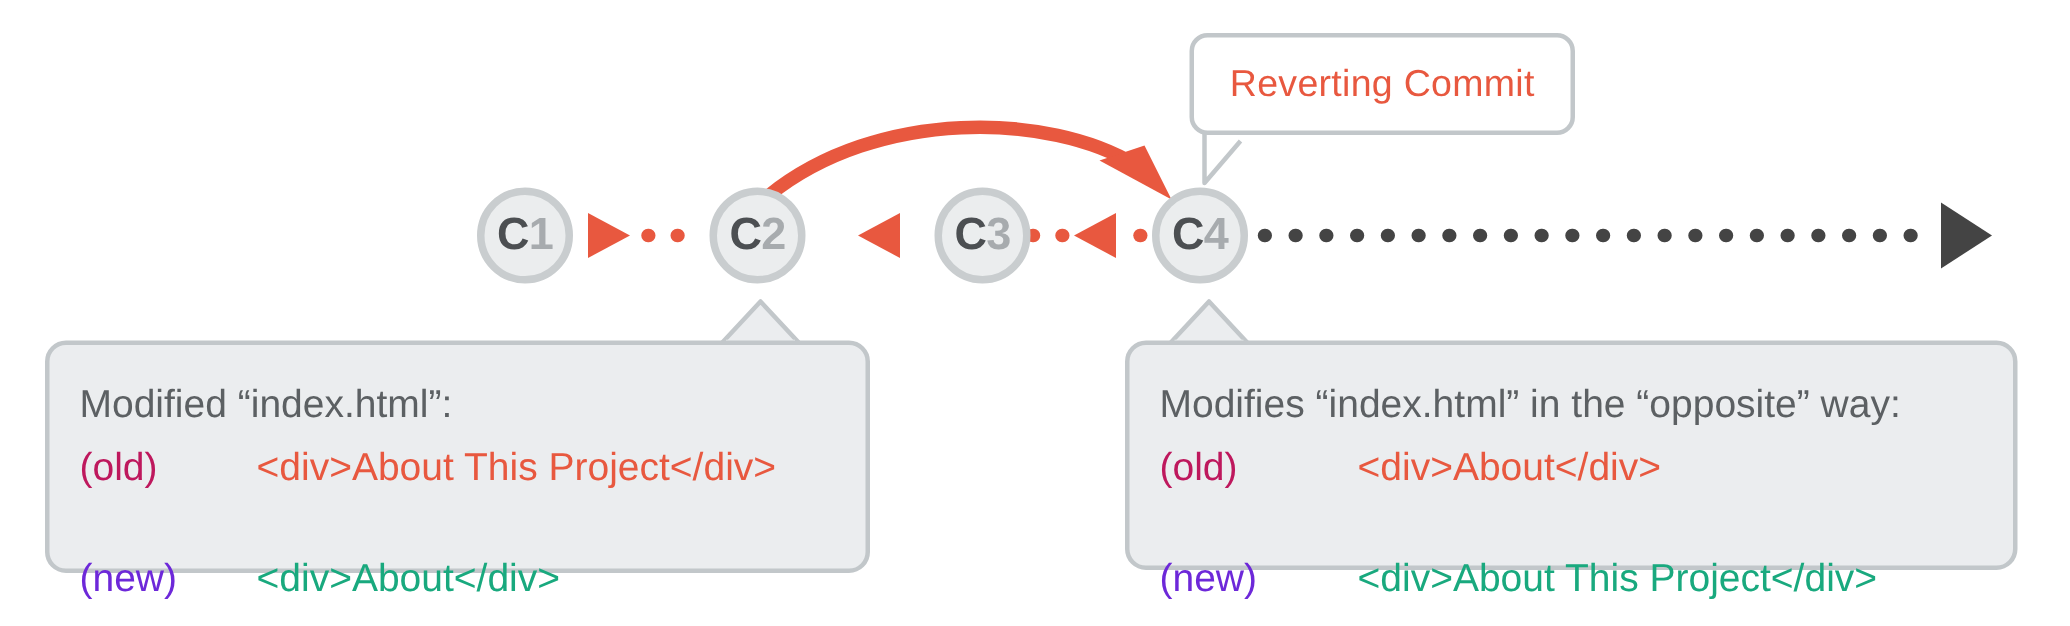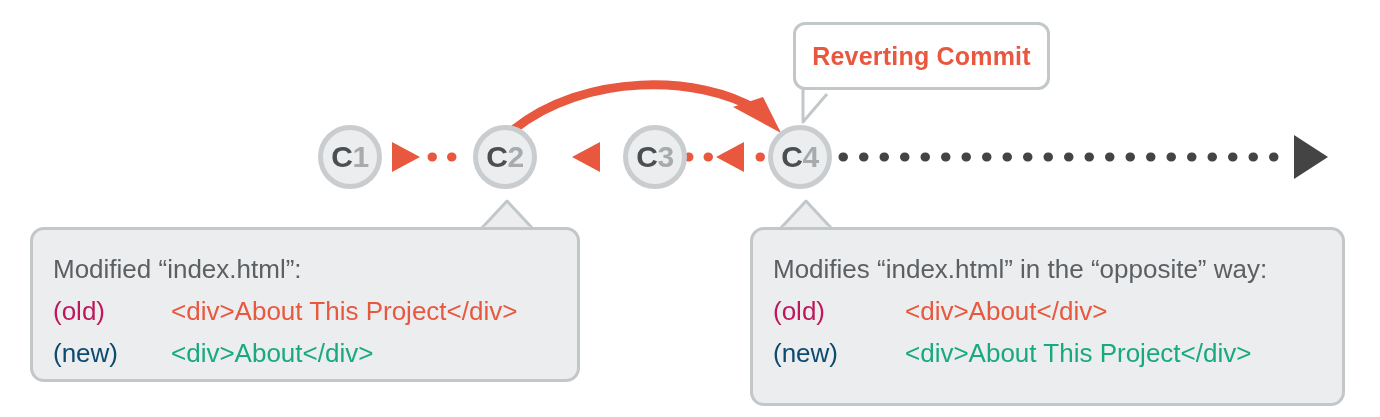--- a/index.html
+++ b/index.html
@@ -56,21 +56,21 @@
     padding: 18px 20px 32px 20px;
   }
   .info-line {
     font-family: "Liberation Sans", sans-serif;
     font-size: 26px;
     line-height: 42px;
     white-space: nowrap;
     color: #5c6063;
   }
   .info-line .lbl-old { color: #be185d; }
-  .info-line .lbl-new { color: #0c4a6e; }
+  .info-line .lbl-new { color: #6d28d9; margin-top: 32px; }
   .info-line .code-old { color: #e8583f; }
   .info-line .code-new { color: #19a97e; }
   .col-label {
     display: inline-block;
     width: 118px;
   }
   .box-right .col-label {
     width: 132px;
   }
 
@@ -81,21 +81,21 @@
     border: 3px solid #c2c7ca;
     border-radius: 12px;
     box-sizing: border-box;
     display: flex;
     align-items: center;
     justify-content: center;
     padding: 0 22px;
   }
   .callout-label {
     font-family: "Liberation Sans", sans-serif;
-    font-weight: bold;
+    font-weight: normal;
     font-size: 25px;
     color: #e8583f;
     white-space: nowrap;
     letter-spacing: 0.2px;
   }
 </style>
 </head>
 <body>
 
 <div id="canvas">
@@ -167,21 +167,21 @@
   <div class="info-box box-left" style="left:30px; top:227px; width:550px; height:155px;">
     <div class="info-line">Modified “index.html”:</div>
     <div class="info-line">
       <span class="col-label lbl-old">(old)</span><span class="code-old">&lt;div&gt;About This Project&lt;/div&gt;</span>
     </div>
     <div class="info-line">
       <span class="col-label lbl-new">(new)</span><span class="code-new">&lt;div&gt;About&lt;/div&gt;</span>
     </div>
   </div>
 
-  <div class="info-box box-right" style="left:750px; top:227px; width:595px; height:179px;">
+  <div class="info-box box-right" style="left:750px; top:227px; width:595px; height:153px;">
     <div class="info-line">Modifies “index.html” in the “opposite” way:</div>
     <div class="info-line">
       <span class="col-label lbl-old">(old)</span><span class="code-old">&lt;div&gt;About&lt;/div&gt;</span>
     </div>
     <div class="info-line">
       <span class="col-label lbl-new">(new)</span><span class="code-new">&lt;div&gt;About This Project&lt;/div&gt;</span>
     </div>
   </div>
 
 </div>

